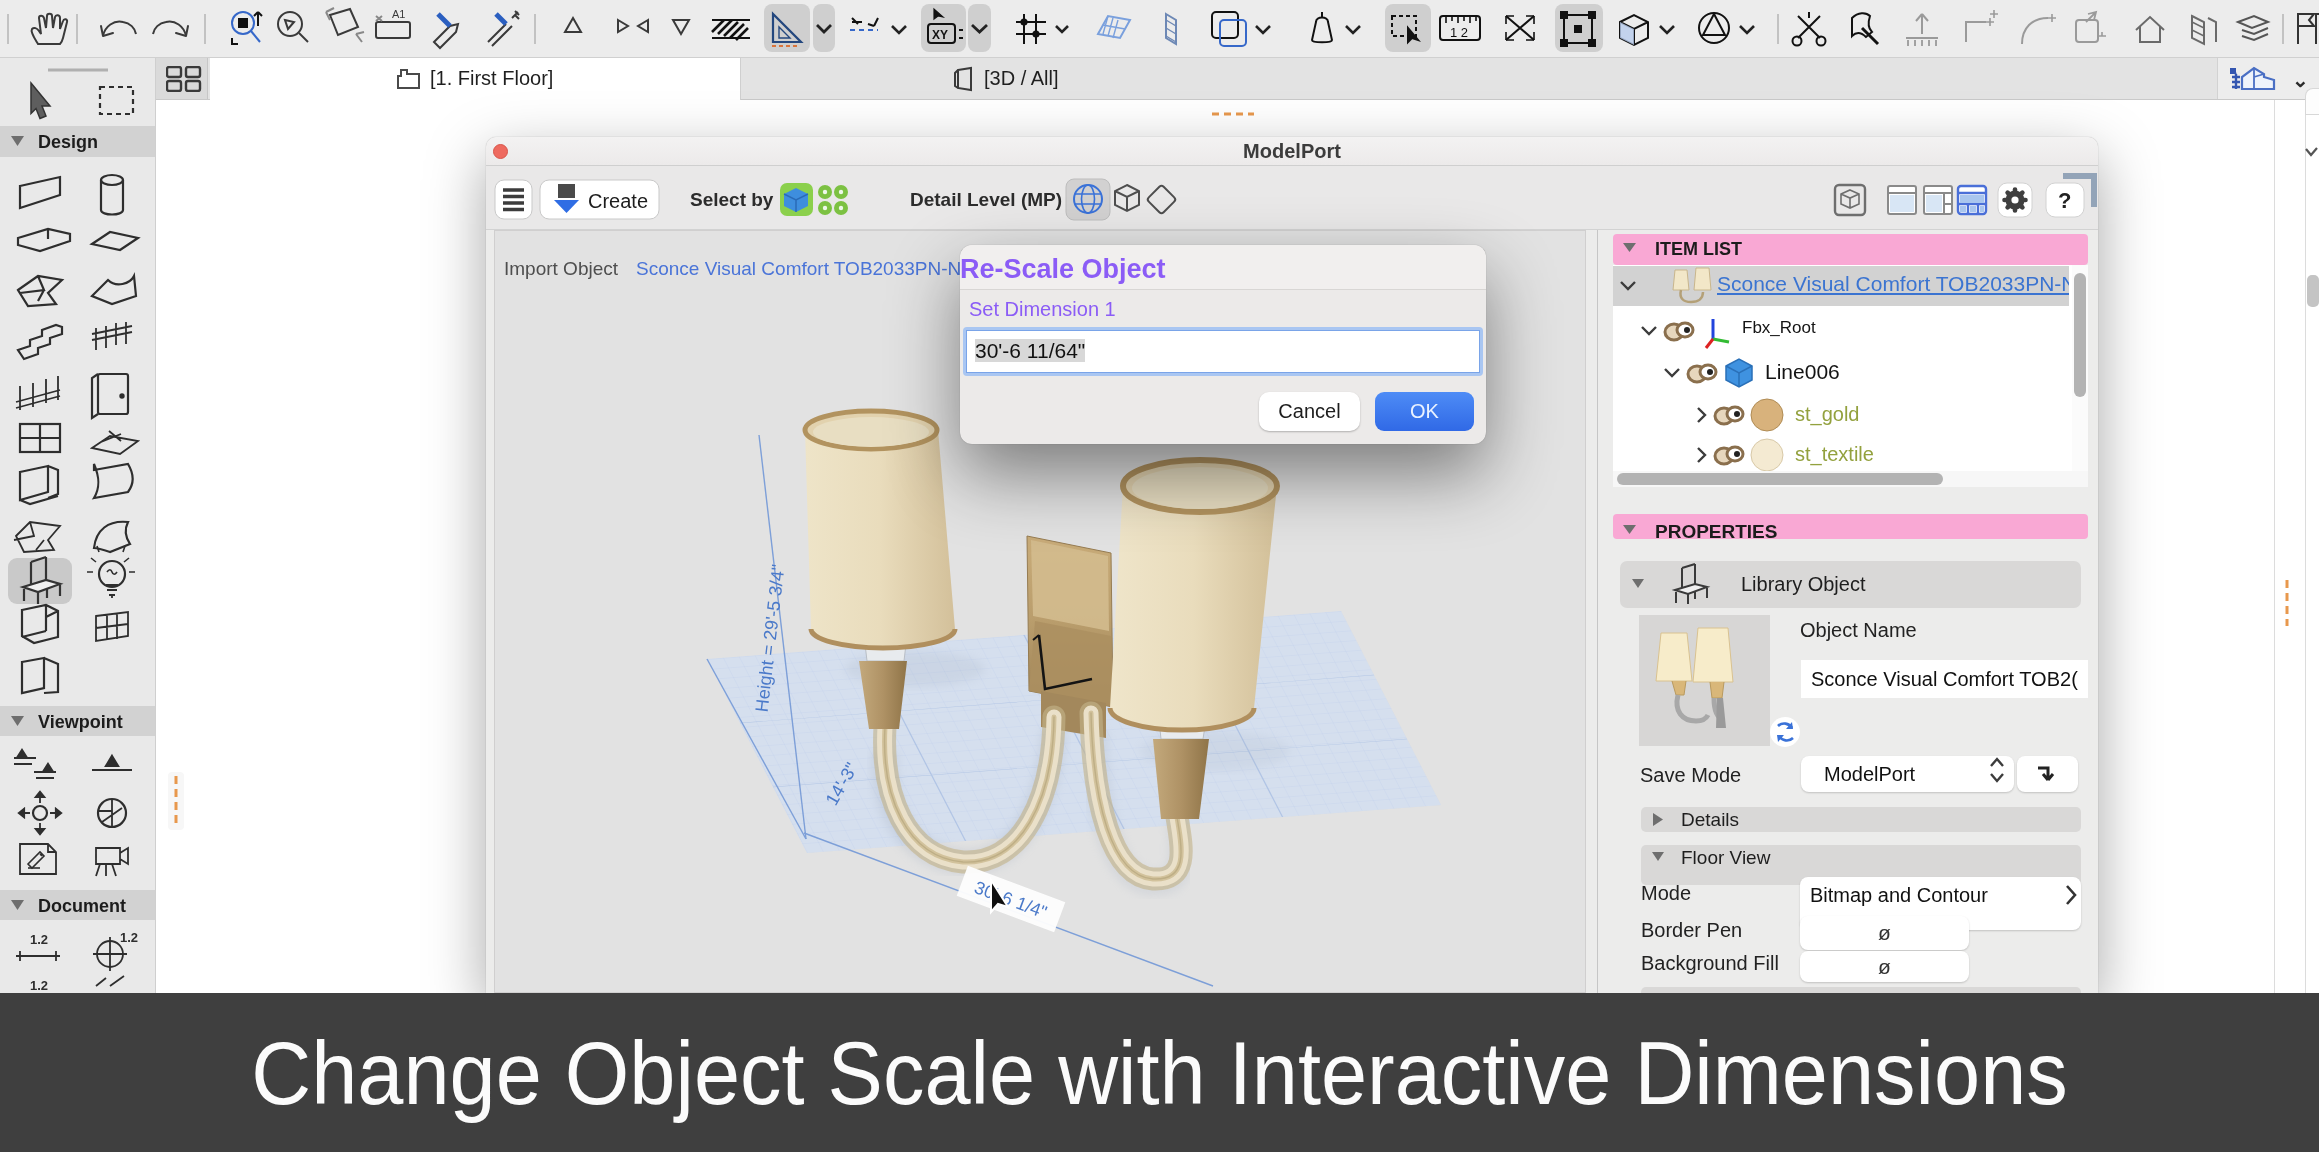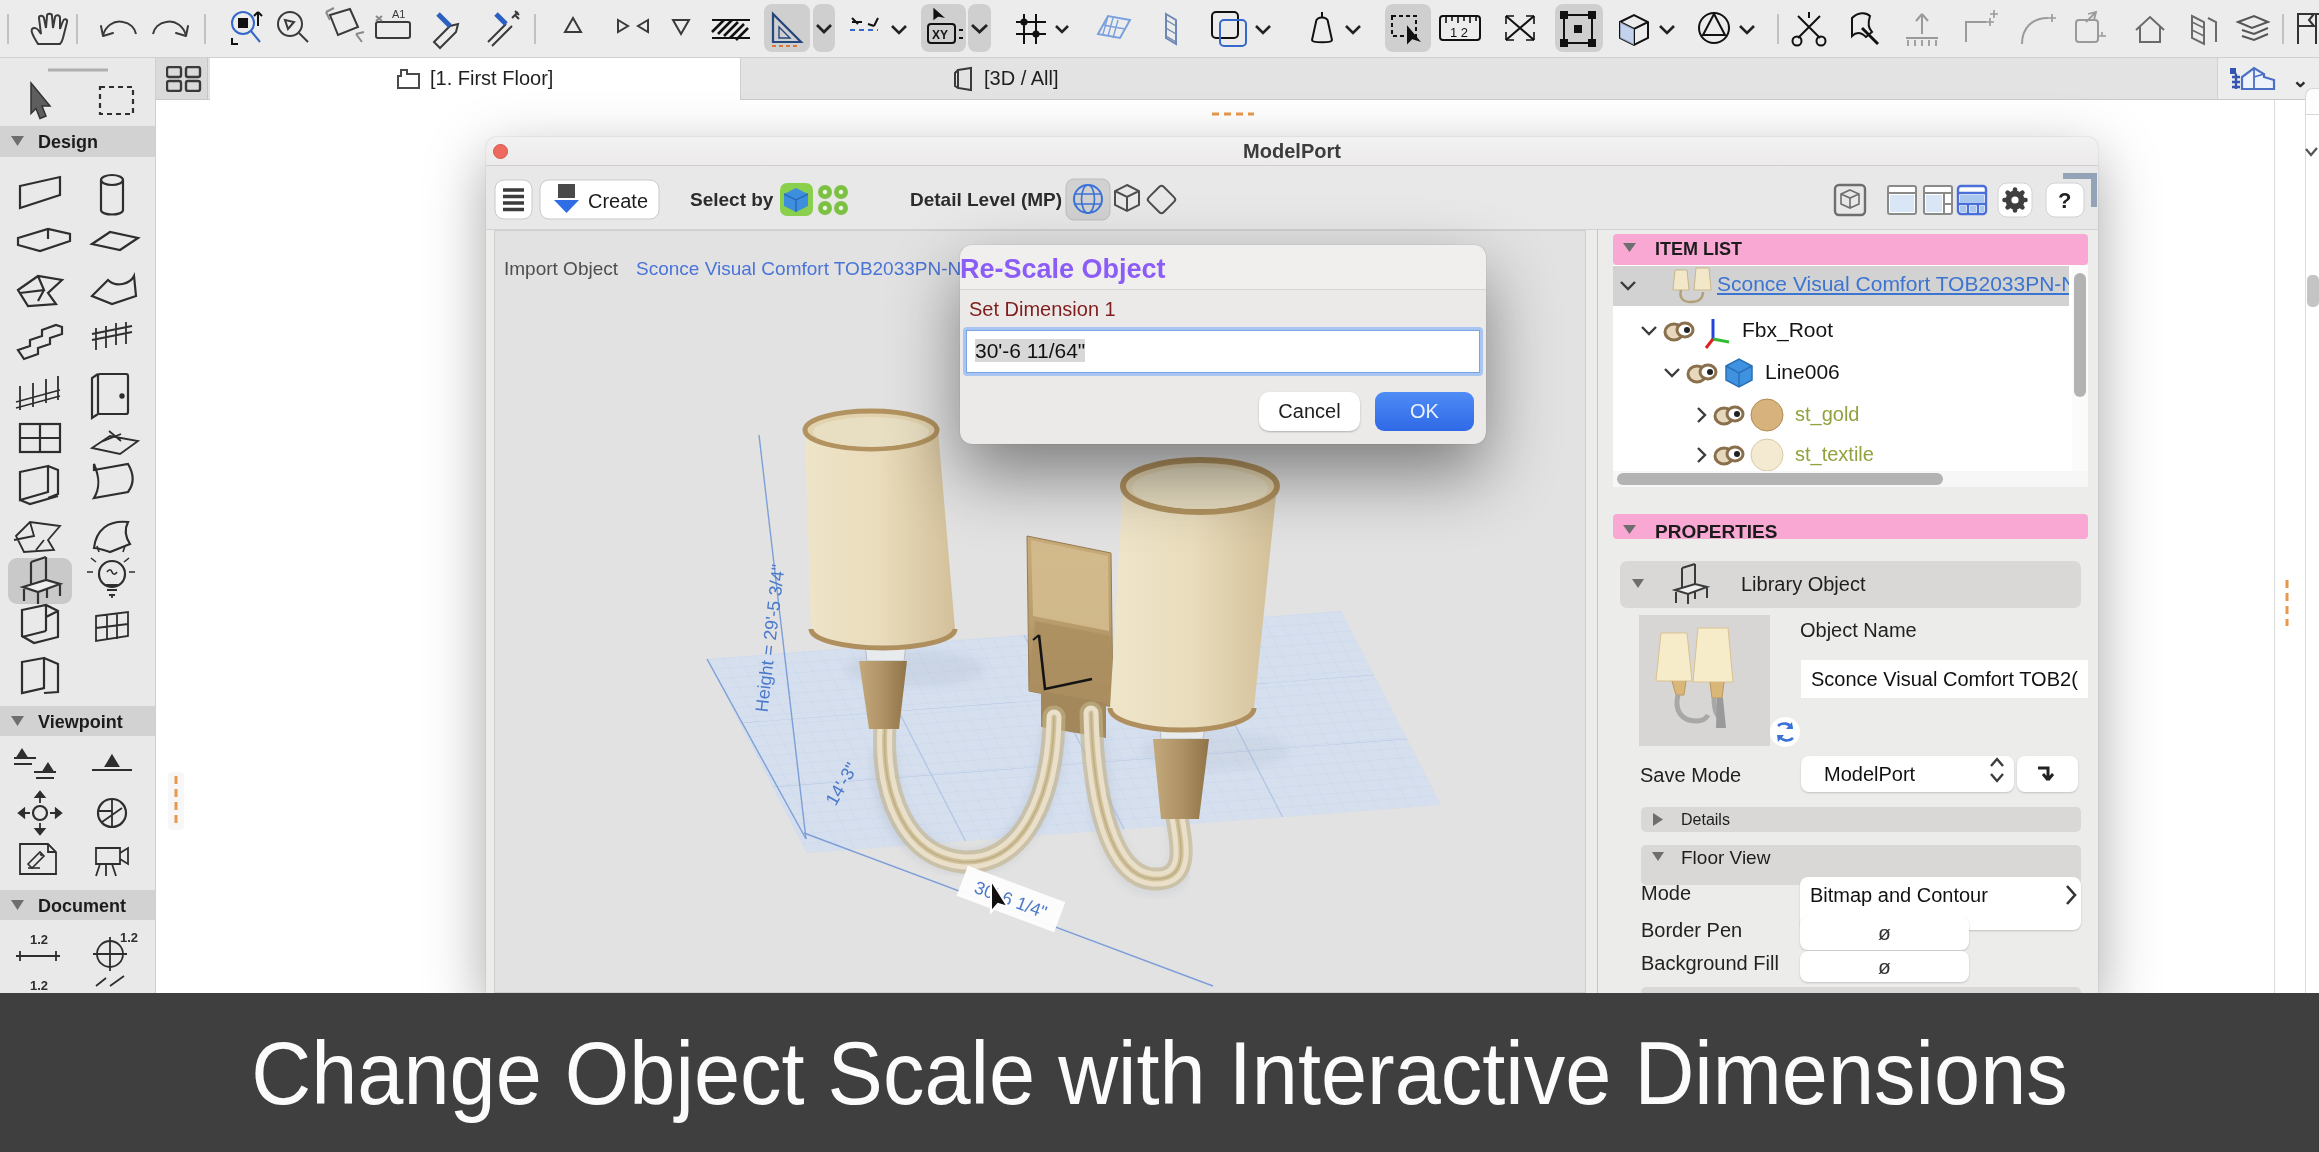--- a/index.html
+++ b/index.html
@@ -499,21 +499,21 @@
   </div>
 
   <div class="abs" id="rightpanel" style="left:1100px;top:93px;width:512px;height:763px;font-family:'Liberation Sans',sans-serif;">
     <div class="abs" style="left:11px;top:0;width:1px;height:763px;background:#c6c6c6;"></div>
 
     <div class="abs hdr" style="left:27px;top:4px;width:475px;height:31px;border-radius:4px;font-size:18px;font-weight:bold;line-height:31px;">
       <span style="margin-left:42px;">ITEM LIST</span></div>
     <div class="abs" style="left:27px;top:35px;width:475px;height:206px;background:#ffffff;overflow:hidden;">
       <div class="abs" style="left:0;top:1px;width:456px;height:40px;background:#d2d2d2;"></div>
       <div class="abs" style="left:104px;top:7px;width:352px;height:28px;overflow:hidden;font-size:21px;color:#3b74d1;text-decoration:underline;white-space:nowrap;">Sconce Visual Comfort TOB2033PN-N-</div>
-      <div class="abs" style="left:129px;top:53px;font-size:21px;color:#141414;white-space:nowrap;">Fbx_Root</div>
+      <div class="abs" style="left:129px;top:53px;font-size:17px;color:#141414;white-space:nowrap;">Fbx_Root</div>
       <div class="abs" style="left:152px;top:95px;font-size:21px;color:#141414;white-space:nowrap;">Line006</div>
       <div class="abs" style="left:182px;top:138px;font-size:20px;color:#93a13e;white-space:nowrap;">st_gold</div>
       <div class="abs" style="left:182px;top:178px;font-size:20px;color:#93a13e;white-space:nowrap;">st_textile</div>
       <svg class="abs" style="left:0;top:0" width="475" height="221" viewBox="0 0 475 221" fill="none">
         <g stroke="#3c3c3c" stroke-width="2.4">
           <path d="M8 17 l7 7 l7 -7"></path>
           <path d="M29 62 l7 7 l7 -7"></path>
           <path d="M52 104 l7 7 l7 -7"></path>
           <path d="M85 143 l7 7 l-7 7"></path>
           <path d="M85 183 l7 7 l-7 7"></path>
@@ -571,21 +571,21 @@
     <div class="abs" style="left:31px;top:243px;width:326px;height:12px;background:#b3b3b3;border-radius:6px;"></div>
 
     <div class="abs hdr" style="left:27px;top:284px;width:475px;height:25px;border-radius:4px;font-size:19px;font-weight:bold;line-height:35px;"><span style="margin-left:42px;">PROPERTIES</span></div>
     <div class="abs" style="left:34px;top:331px;width:461px;height:47px;border-radius:7px;background:#d9d8d7;font-size:20px;color:#1e1e1e;line-height:47px;"><span style="margin-left:121px;">Library Object</span></div>
     <div class="abs" style="left:53px;top:385px;width:131px;height:131px;background:#d7d6d5;"></div>
     <div class="abs" style="left:214px;top:389px;font-size:20px;color:#222;">Object Name</div>
     <div class="abs" style="left:215px;top:430px;width:287px;height:38px;background:#ffffff;font-size:20px;color:#111;line-height:38px;white-space:nowrap;overflow:hidden;"><span style="margin-left:10px;">Sconce Visual Comfort TOB2(</span></div>
     <div class="abs" style="left:54px;top:534px;font-size:20px;color:#222;">Save Mode</div>
     <div class="abs" style="left:215px;top:526px;width:213px;height:36px;background:#ffffff;border-radius:8px;box-shadow:0 1px 2px rgba(0,0,0,0.18);font-size:20px;color:#111;line-height:36px;"><span style="margin-left:23px;">ModelPort</span></div>
     <div class="abs" style="left:431px;top:526px;width:61px;height:36px;background:#ffffff;border-radius:8px;box-shadow:0 1px 2px rgba(0,0,0,0.18);"></div>
-    <div class="abs" style="left:55px;top:577px;width:440px;height:25px;border-radius:5px;background:#d9d8d7;font-size:16px;color:#1e1e1e;line-height:25px;"><span style="margin-left:40px;">Details</span></div>
+    <div class="abs" style="left:55px;top:577px;width:440px;height:25px;border-radius:5px;background:#d9d8d7;font-size:19px;color:#1e1e1e;line-height:25px;"><span style="margin-left:40px;">Details</span></div>
     <div class="abs" style="left:55px;top:615px;width:440px;height:40px;border-radius:5px;background:#d9d8d7;font-size:19px;color:#1e1e1e;line-height:26px;"><span style="margin-left:40px;">Floor View</span></div>
     <div class="abs" style="left:55px;top:652px;font-size:20px;color:#222;">Mode</div>
     <div class="abs" style="left:214px;top:647px;width:281px;height:53px;background:#ffffff;border-radius:8px;box-shadow:0 1px 2px rgba(0,0,0,0.18);font-size:20px;color:#111;line-height:36px;"><span style="margin-left:10px;">Bitmap and Contour</span></div>
     <div class="abs" style="left:55px;top:689px;font-size:20px;color:#222;">Border Pen</div>
     <div class="abs" style="left:214px;top:686px;width:169px;height:34px;background:#ffffff;border-radius:8px;box-shadow:0 1px 2px rgba(0,0,0,0.18);text-align:center;font-size:21px;color:#333;line-height:34px;">ø</div>
     <div class="abs" style="left:55px;top:722px;font-size:20px;color:#222;">Background Fill</div>
     <div class="abs" style="left:214px;top:721px;width:169px;height:31px;background:#ffffff;border-radius:8px;box-shadow:0 1px 2px rgba(0,0,0,0.18);text-align:center;font-size:21px;color:#333;line-height:31px;">ø</div>
     <div class="abs" style="left:55px;top:757px;width:440px;height:6px;border-radius:5px 5px 0 0;background:#d9d8d7;"></div>
     <svg class="abs" style="left:0;top:0" width="512" height="763" viewBox="0 0 512 763" fill="none">
 
@@ -619,21 +619,21 @@
       <path d="M452 538 l10 0 l0 12 m0 0 l-5 -6 m5 6 l5 -6" stroke="#222" stroke-width="3"></path>
 
       <path d="M481 656 l8 9 l-8 9" stroke="#333" stroke-width="2.6"></path>
     </svg>
   </div>
 </div>
 
 <div class="abs" id="dialog" style="left:960px;top:245px;width:526px;height:199px;border-radius:12px;background:#eceae9;box-shadow:0 30px 70px rgba(0,0,0,0.45), 0 0 1px rgba(0,0,0,0.35);">
   <div class="abs" style="left:0;top:0;width:526px;height:45px;background:#f1efee;border-bottom:1px solid #d8d6d4;border-radius:12px 12px 0 0;"></div>
   <div class="abs" style="left:0;top:9px;width:526px;text-align:left;font-size:27px;font-weight:bold;color:#8b5cf6;">Re-Scale Object</div>
-  <div class="abs" style="left:9px;top:53px;font-size:20px;color:#7f1d1d;">Set Dimension 1</div>
+  <div class="abs" style="left:9px;top:53px;font-size:20px;color:#8b5cf6;">Set Dimension 1</div>
   <div class="abs" style="left:3px;top:82px;width:520px;height:49px;border-radius:4px;background:#a9c6f2;"></div>
   <div class="abs" style="left:6px;top:85px;width:514px;height:43px;background:#ffffff;border:1px solid #7aa4e8;"></div>
   <div class="abs" style="left:15px;top:94px;font-size:21px;color:#111;"><span style="background:#d8d8d8;">30'-6 11/64"</span></div>
   <div class="abs" style="left:299px;top:147px;width:101px;height:39px;background:#ffffff;border-radius:10px;box-shadow:0 1px 2px rgba(0,0,0,0.25);text-align:center;line-height:39px;font-size:20px;color:#1d1d1d;">Cancel</div>
   <div class="abs" style="left:415px;top:147px;width:99px;height:39px;background:linear-gradient(#4e8cf6,#3069e6);border-radius:9px;text-align:center;line-height:39px;font-size:20px;color:#eaf2ff;">OK</div>
 </div>
 
 <div class="abs" style="left:0;top:993px;width:2319px;height:159px;background:#3f3f3f;"></div>
 <div class="abs" id="bannertext" style="left:0;top:1022px;width:2319px;text-align:center;font-size:89px;color:#fbfbfb;transform:scaleX(0.932);transform-origin:50% 50%;">Change Object Scale with Interactive Dimensions</div>
 

